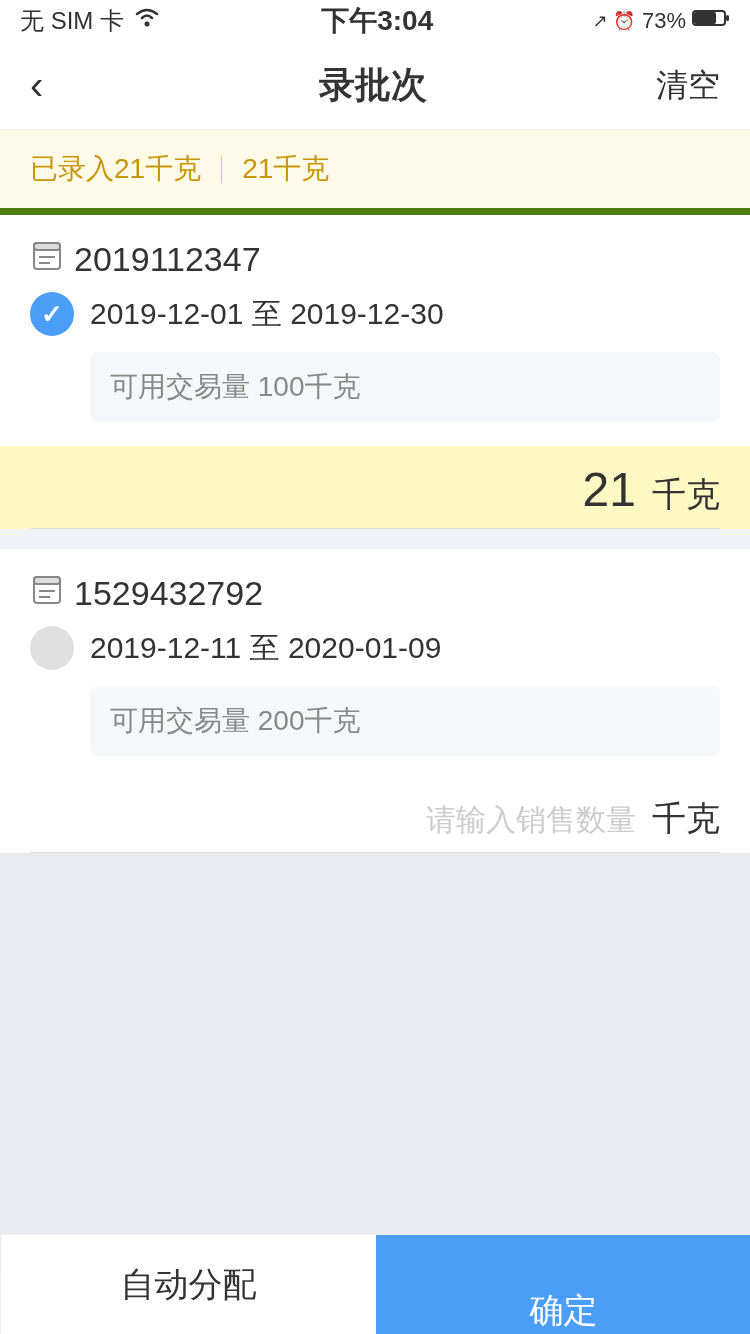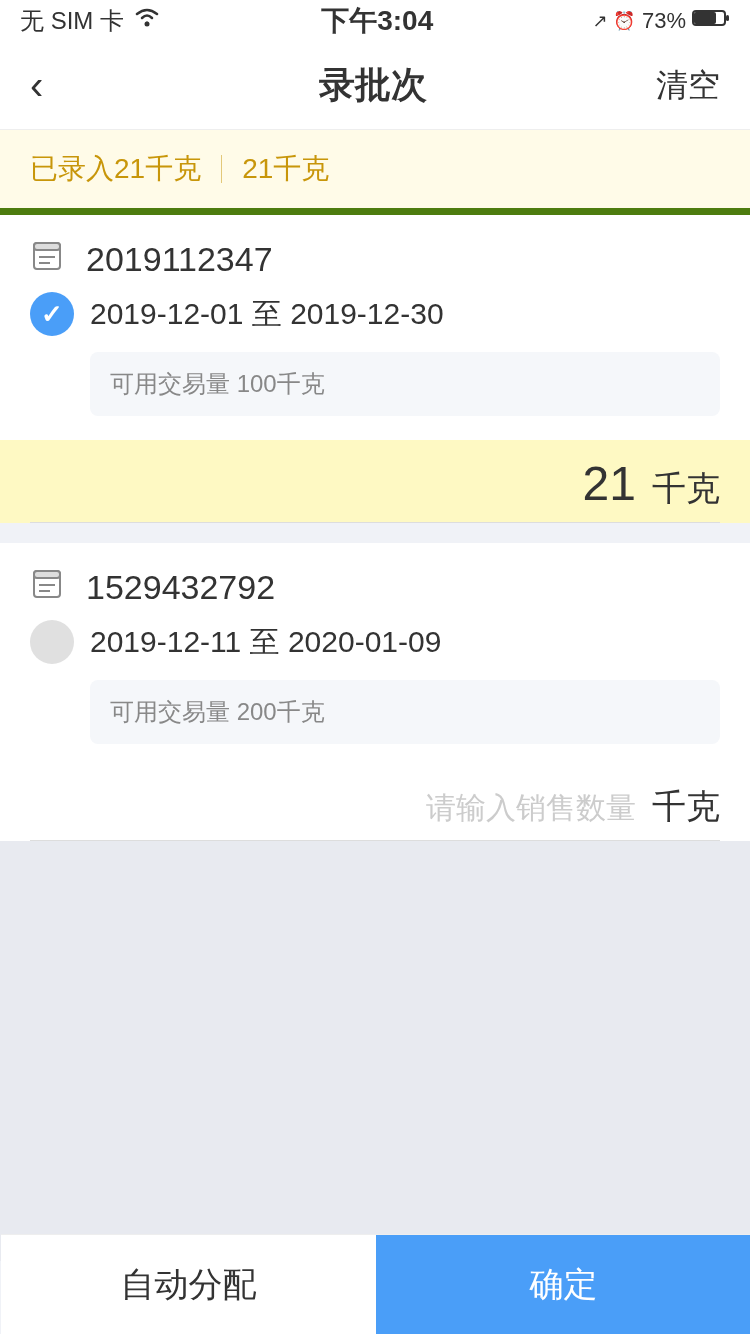--- a/index.html
+++ b/index.html
@@ -80,21 +80,21 @@
     }
 
     
     .batch-item {
       background: #fff;
       padding: 24px 30px 24px 30px;
     }
     .batch-item-header {
       display: flex;
       align-items: center;
-      gap: 22px;
+      gap: 10px;
       margin-bottom: 12px;
     }
     .batch-icon {
       font-size: 30px;
       color: #666;
     }
     .batch-id {
       font-size: 34px;
       color: #333;
       font-weight: 500;
@@ -126,21 +126,21 @@
       font-weight: bold;
     }
     .batch-date {
       font-size: 30px;
       color: #333;
     }
     .batch-available {
       background: #f5f7fa;
       border-radius: 8px;
       padding: 16px 20px;
-      font-size: 24px;
+      font-size: 28px;
       color: #888;
       margin-left: 60px;
     }
 
     
     .section-divider {
       height: 20px;
       background: #f0f2f7;
     }
 
@@ -161,21 +161,21 @@
       align-items: center;
       justify-content: center;
       font-size: 34px;
       color: #333;
       background: #fff;
       cursor: pointer;
     }
     .bottom-btn-confirm {
       flex: 1;
       display: flex;
-      align-items: center;
+      align-items: flex-end;
       justify-content: center;
       font-size: 34px;
       color: #fff;
       background: #4a9ef8;
       cursor: pointer;
     }
   </style>
 </head>
 <body>
 

